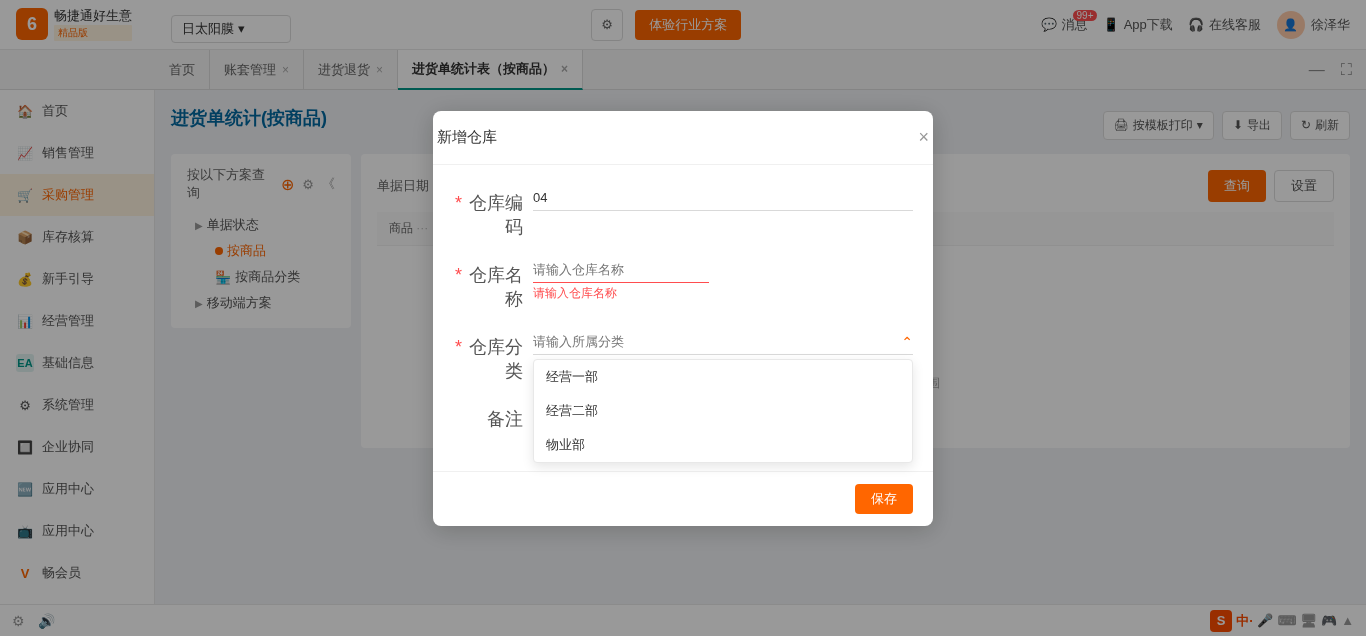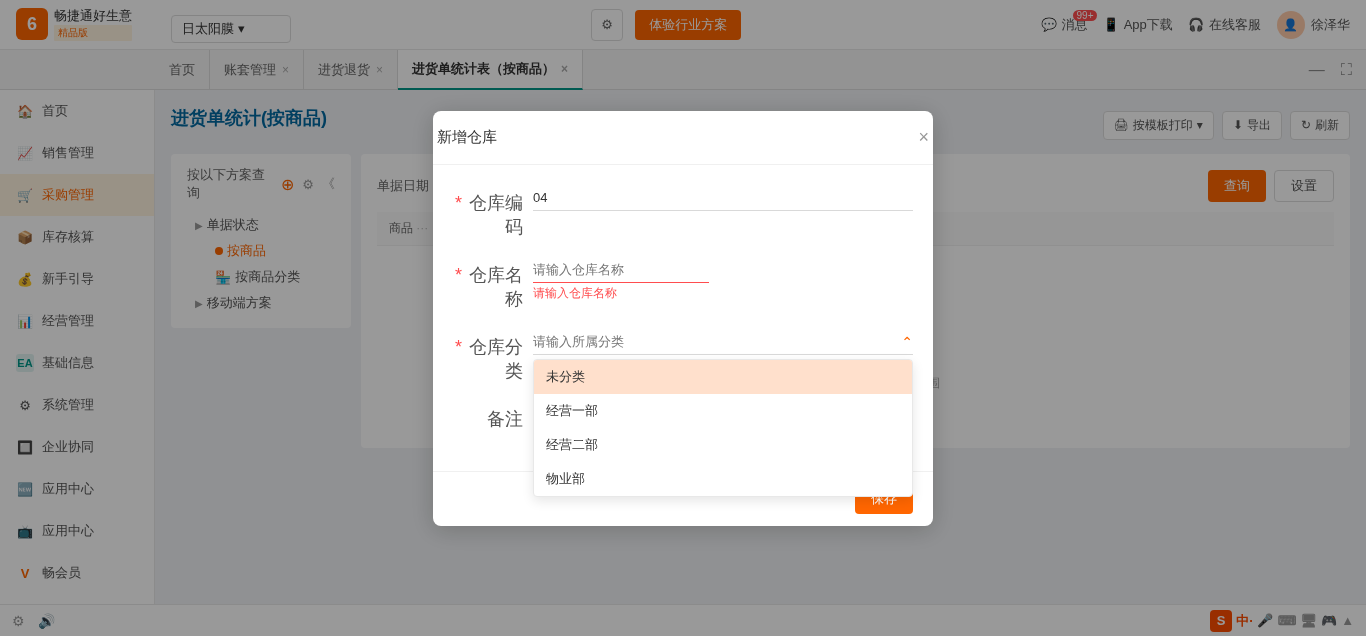--- a/index.html
+++ b/index.html
@@ -501,21 +501,20 @@
 
       <div class="form-row">
         <div class="form-label">
           <span class="required-star">*</span>
           <span>仓库分类</span>
         </div>
         <div class="dropdown-wrapper">
           <input class="dropdown-input" type="text" placeholder="请输入所属分类" style="">
           <span class="dropdown-arrow">⌃</span>
           <div class="dropdown-menu">
-            <div class="dropdown-option selected">未分类</div>
             <div class="dropdown-option">经营一部</div>
             <div class="dropdown-option">经营二部</div>
             <div class="dropdown-option">物业部</div>
           </div>
         </div>
       </div>
 
       <div class="form-row">
         <div class="form-label">
           <span>备注</span>

